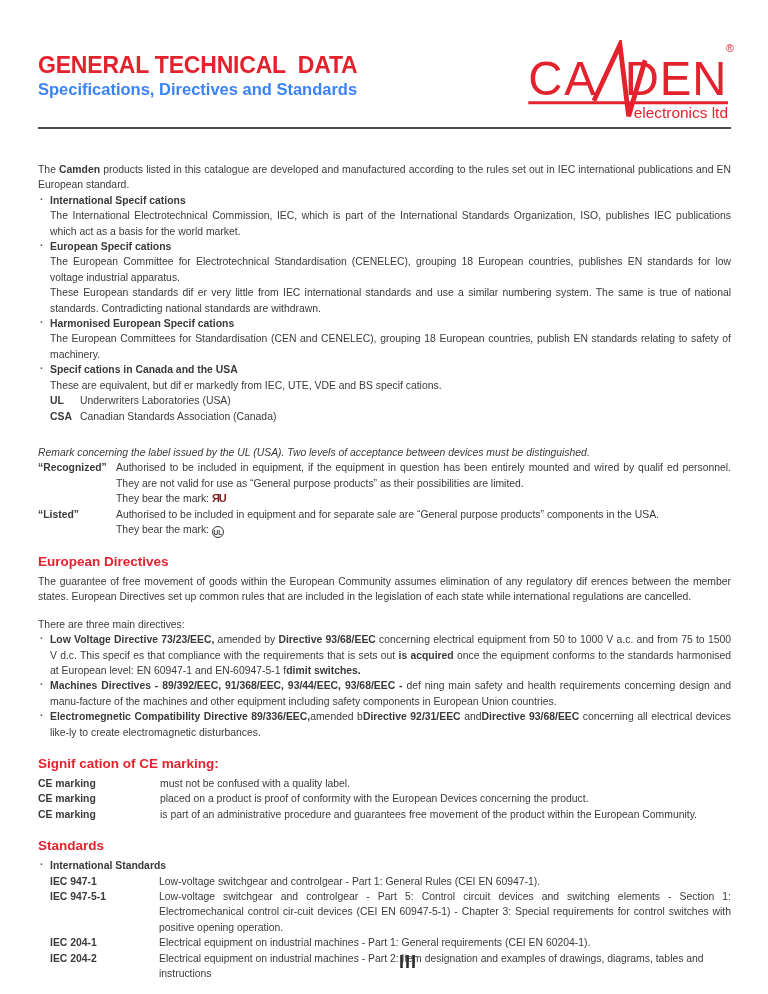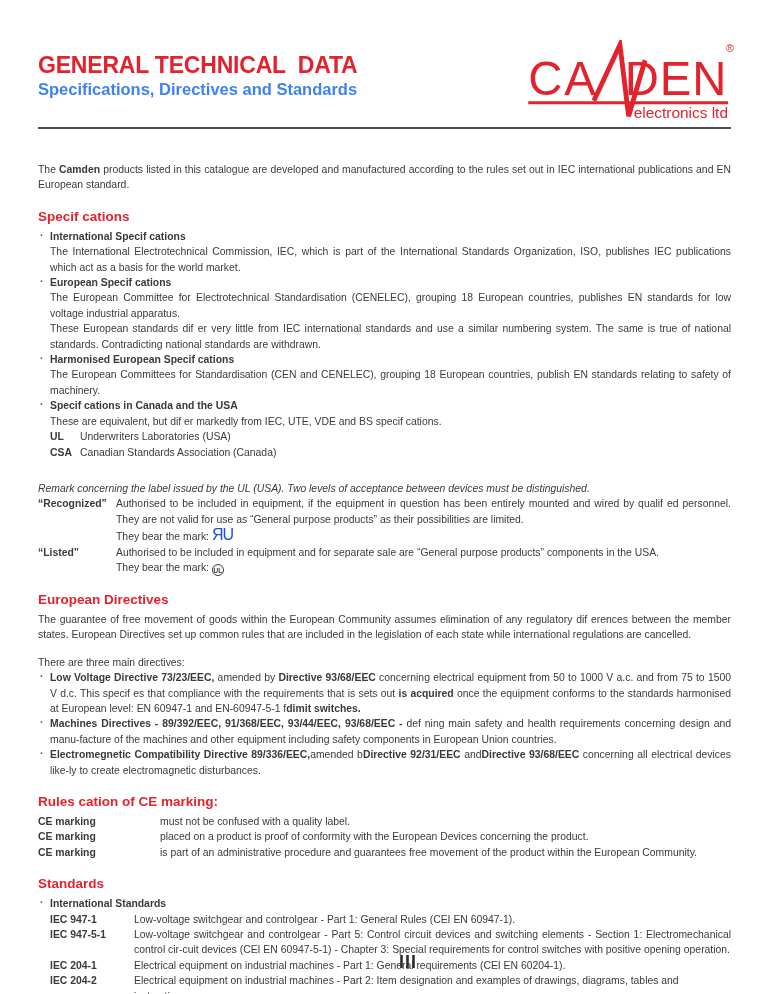--- a/index.html
+++ b/index.html
@@ -38,32 +38,32 @@
   .li{position:relative;padding-left:12px;margin:0;}
   .li .blt{position:absolute;left:2px;top:-1px;font-weight:bold;color:#555;}
   .li-title{font-weight:bold;}
   .just{text-align:justify;}
   .abbr-row{display:flex;}
   .abbr{width:30px;flex-shrink:0;font-weight:bold;}
   .remark{margin-top:21px;font-style:italic;}
   .def-row{display:flex;}
   .def-term{width:78px;flex-shrink:0;font-weight:bold;}
   .def-body{flex:1;}
-  .ru-mark{font-weight:normal;font-size:16px;letter-spacing:-1px;color:#1d4ed8;}
+  .ru-mark{font-weight:bold;font-size:11px;letter-spacing:-1px;color:#7f1d1d;}
   .ul-mark{
     display:inline-block;width:12px;height:12px;border:1.2px solid #3a3a3a;border-radius:50%;
     font-size:6.5px;line-height:11px;text-align:center;font-weight:bold;vertical-align:-2px;
     letter-spacing:0;
   }
   .lead{margin-top:12px;}
   .ce-row{display:flex;gap:44px;}
   .ce-term{width:78px;flex-shrink:0;font-weight:bold;}
   .std-row{display:flex;padding-left:12px;}
   .std-code{width:84px;flex-shrink:0;font-weight:bold;}
-  .std-text{flex:1;}
+  .std-text{flex:1;margin-left:25px;}
   .footer{
     position:absolute;left:0;right:0;bottom:24px;text-align:center;
     font-weight:bold;font-size:18px;color:#2e2e2e;letter-spacing:1px;
     padding-left:48px;
   }
   .logo svg text{fill:var(--red);font-family:"Liberation Sans",sans-serif;}
 </style>
 </head>
 <body>
 
@@ -84,21 +84,20 @@
 
     <div class="hdr">
       <div class="h1">GENERAL TECHNICAL  DATA</div>
       <div class="h2">Specifications, Directives and Standards</div>
     </div>
 
     <hr class="rule">
 
     <p class="intro"><span>The </span><span class="b">Camden</span><span> products listed in this catalogue are developed and manufactured according to the rules set out in IEC international publications and EN European standard.</span></p>
 
-    <div class="sect">Specif cations</div>
 
     <div class="li">
       <span class="blt">·</span>
       <div class="li-title">International Specif cations</div>
       <div class="just">The International Electrotechnical Commission, IEC, which is part of the International Standards Organization, ISO, publishes IEC publications which act as a basis for the world market.</div>
     </div>
     <div class="li">
       <span class="blt">·</span>
       <div class="li-title">European Specif cations</div>
       <div class="just">The European Committee for Electrotechnical Standardisation (CENELEC), grouping 18 European countries, publishes EN standards for low voltage industrial apparatus.</div>
@@ -147,21 +146,21 @@
     <div class="li just">
       <span class="blt">·</span><span class="b">Low Voltage Directive 73/23/EEC,</span><span> amended by </span><span class="b">Directive 93/68/EEC</span><span> concerning electrical equipment from 50 to 1000 V a.c. and from 75 to 1500 V d.c. This specif es that compliance with the requirements that is sets out </span><span class="b">is acquired</span><span> once the equipment conforms to the standards harmonised at European level: EN 60947-1 and EN-60947-5-1 f</span><span class="b">dimit switches.</span>
     </div>
     <div class="li just">
       <span class="blt">·</span><span class="b">Machines Directives - 89/392/EEC, 91/368/EEC, 93/44/EEC, 93/68/EEC - </span><span> def ning main safety and health requirements concerning design and manu-facture of the machines and other equipment including safety components in European Union countries.</span>
     </div>
     <div class="li just">
       <span class="blt">·</span><span class="b">Electromegnetic Compatibility Directive 89/336/EEC,</span><span>amended b</span><span class="b">Directive 92/31/EEC</span><span> and</span><span class="b">Directive 93/68/EEC</span><span> concerning all electrical devices like-ly to create electromagnetic disturbances.</span>
     </div>
 
-    <div class="sect">Rules cation of CE marking:</div>
+    <div class="sect">Signif cation of CE marking:</div>
     <div class="ce-row">
       <div class="ce-term">CE marking</div>
       <div>must not be confused with a quality label.</div>
     </div>
     <div class="ce-row">
       <div class="ce-term">CE marking</div>
       <div>placed on a product is proof of conformity with the European Devices concerning the product.</div>
     </div>
     <div class="ce-row">
       <div class="ce-term">CE marking</div>

